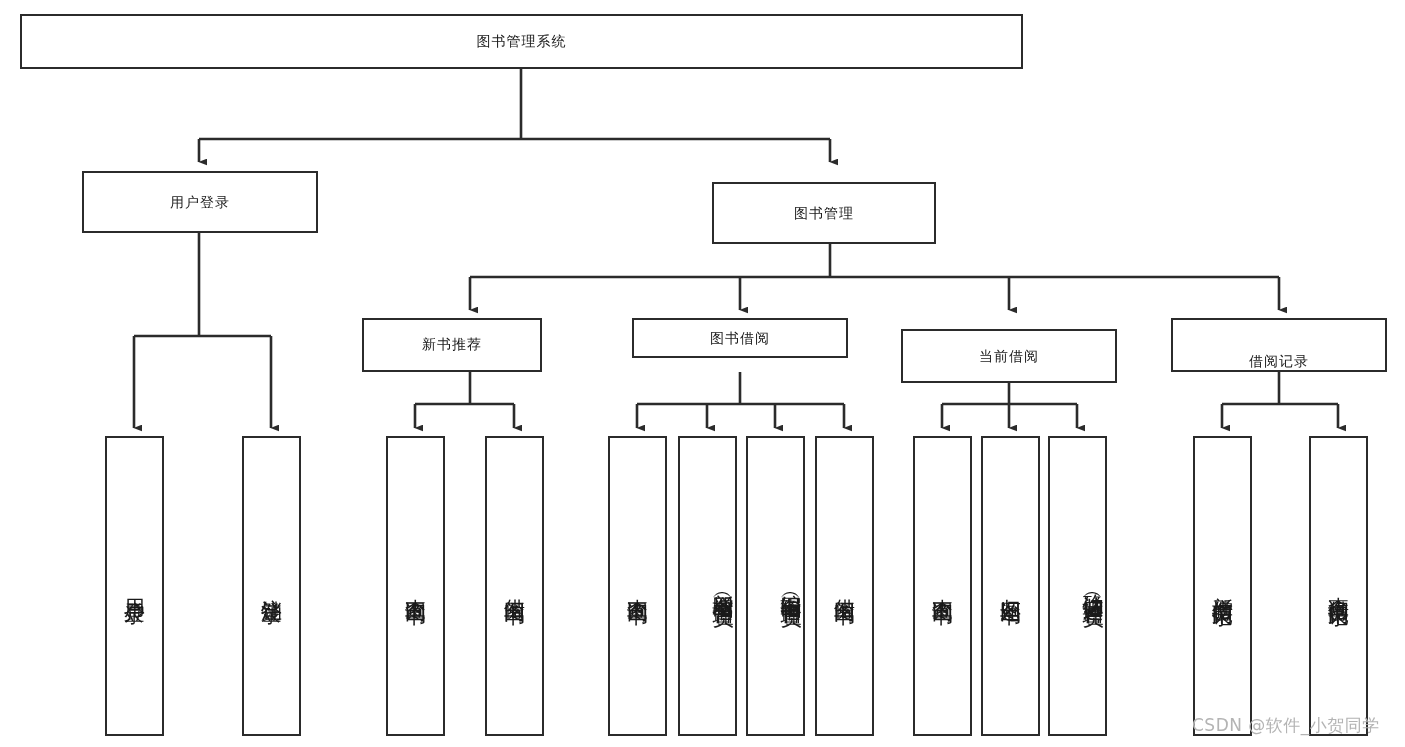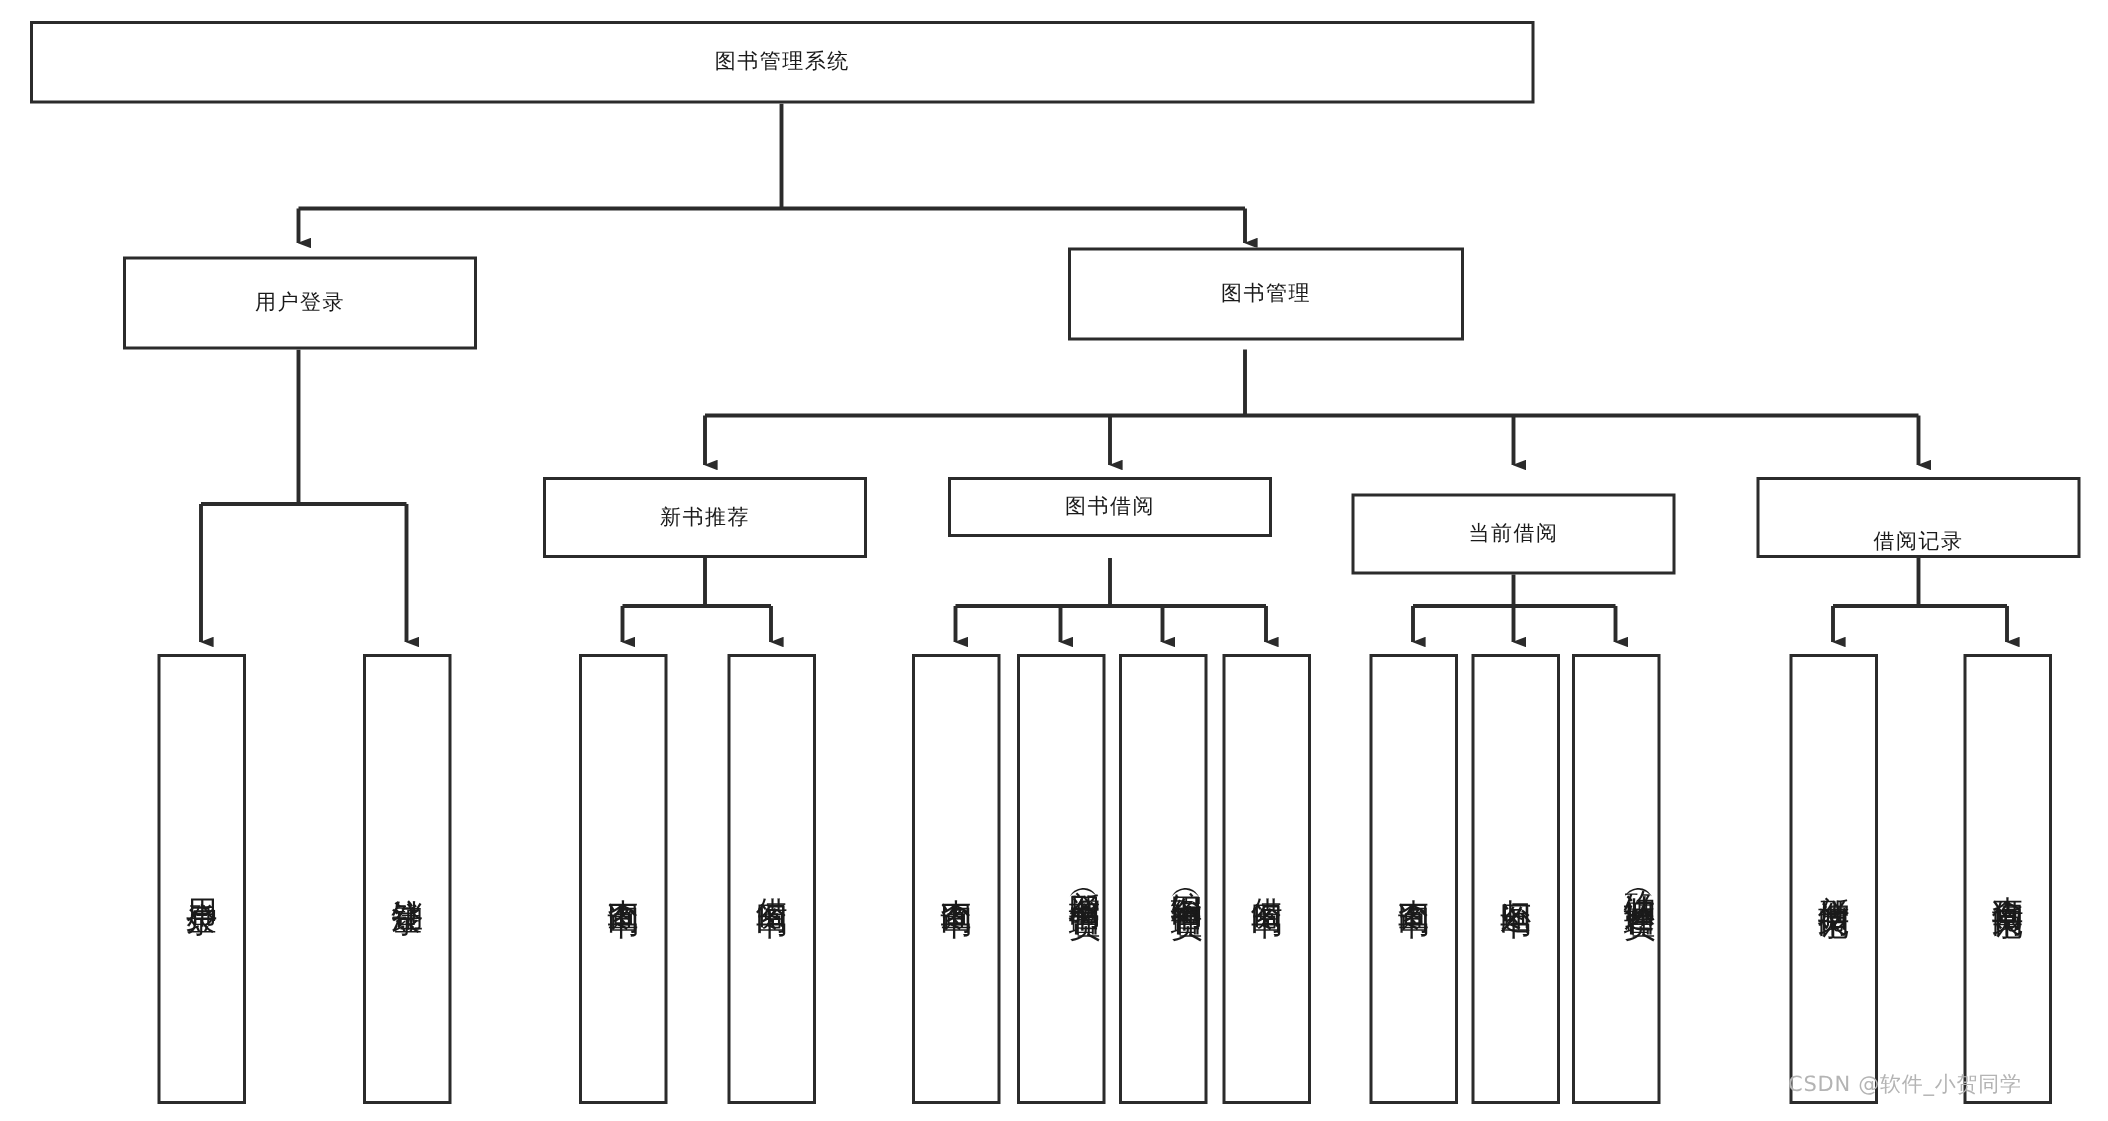--- a/index.html
+++ b/index.html
@@ -54,21 +54,21 @@
     align-items: flex-start;
     justify-content: center;
   }
   .node-box.vert.root-align {
     align-items: center;
   }
   .watermark {
     position: absolute;
     left: 1192px;
     top: 714px;
-    font-size: 14px;
+    font-size: 17px;
     color: #b4b4b4;
     letter-spacing: 0.5px;
     white-space: nowrap;
     z-index: 3;
     font-family: "DejaVu Sans", "Liberation Sans", sans-serif;
   }
 </style>
 </head>
 <body>
 
@@ -124,25 +124,25 @@
     </g>
   </svg>
 
   <div class="node-box horiz" style="left:20px; top:14px; width:1003px; height:55px;">
     <span>图书管理系统</span>
   </div>
 
   <div class="node-box horiz" style="left:82px; top:171px; width:236px; height:62px;">
     <span>用户登录</span>
   </div>
-  <div class="node-box horiz" style="left:712px; top:165px; width:264px; height:62px;text-align:center;">
+  <div class="node-box horiz" style="left:712px; top:182px; width:224px; height:62px;text-align:center;">
     <span>图书管理</span>
   </div>
 
-  <div class="node-box horiz" style="left:362px; top:318px; width:216px; height:54px;">
+  <div class="node-box horiz" style="left:362px; top:318px; width:180px; height:54px;font-family:Liberation Serif, serif;">
     <span>新书推荐</span>
   </div>
   <div class="node-box horiz" style="left:632px; top:318px; width:216px; height:40px;">
     <span>图书借阅</span>
   </div>
   <div class="node-box horiz" style="left:901px; top:318px; width:216px; height:54px;margin-top:11px;">
     <span>当前借阅</span>
   </div>
   <div class="node-box horiz" style="left:1171px; top:318px; width:216px; height:54px;align-items:flex-end;">
     <span>借阅记录</span>

